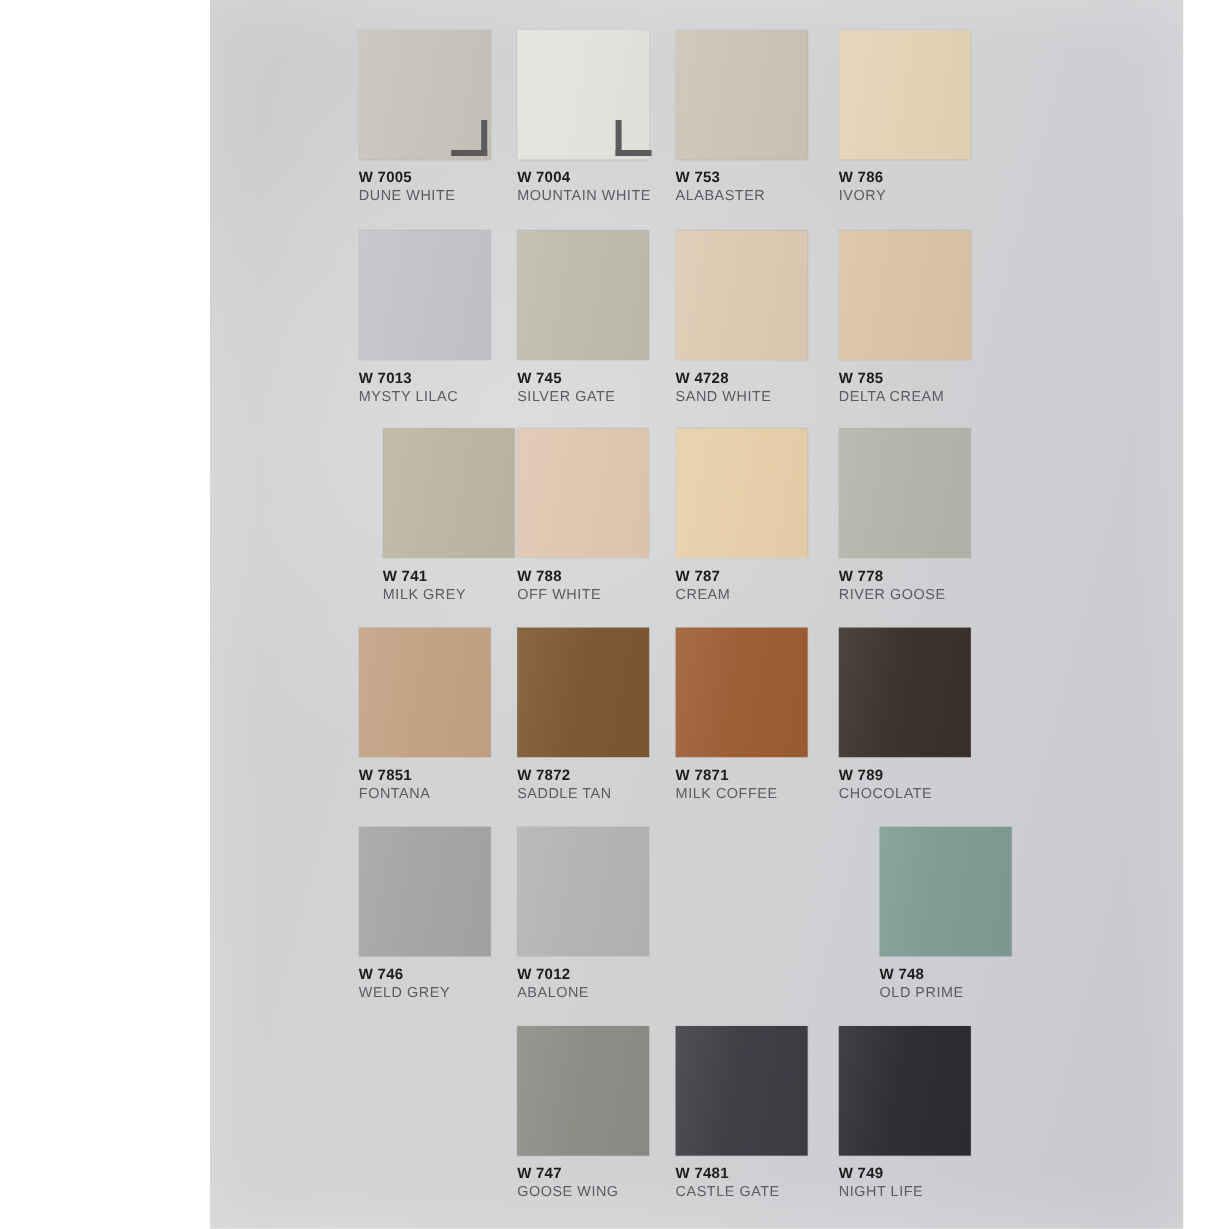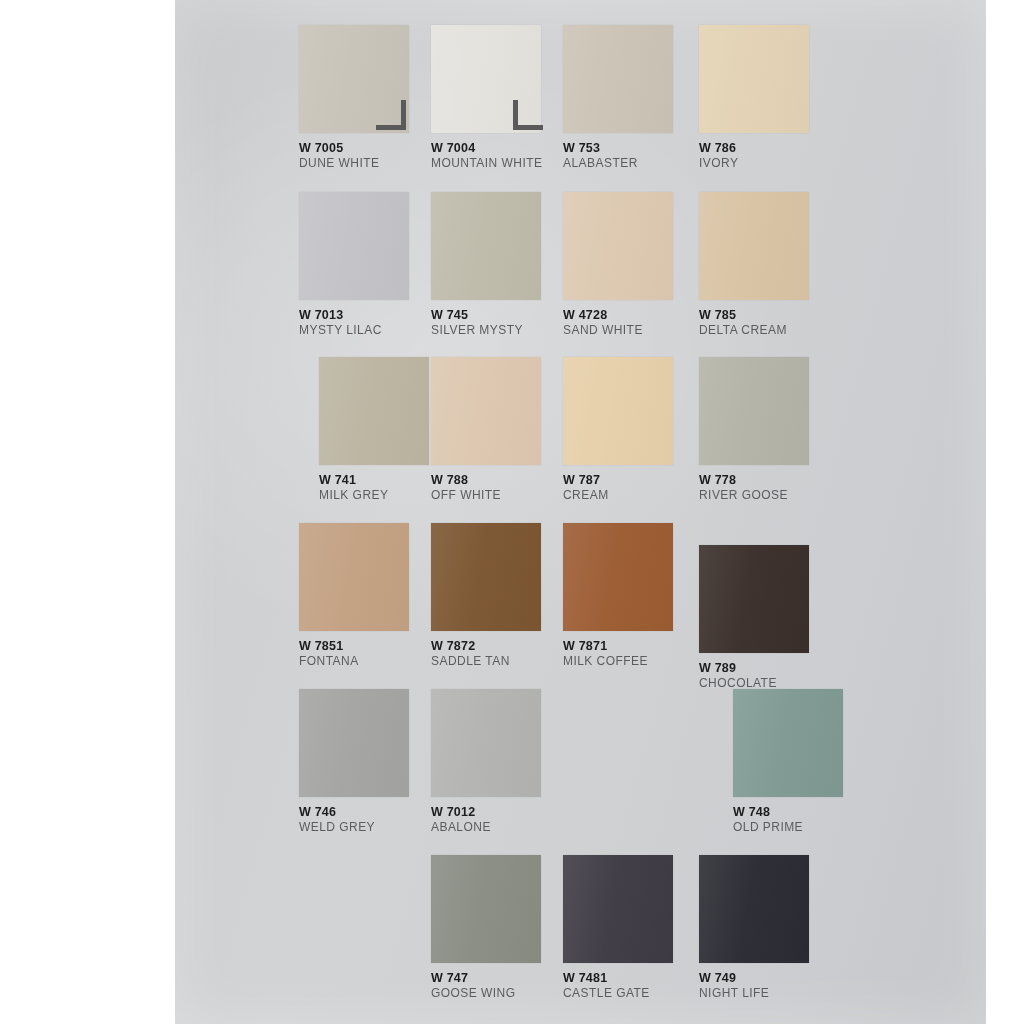--- a/index.html
+++ b/index.html
@@ -142,21 +142,21 @@
           <div class="chip-sheen"></div>
         </div>
         <div class="swatch-code">W 7013</div>
         <div class="swatch-name">MYSTY LILAC</div>
       </div>
       <div class="swatch-cell" style="left: 256px; top: 192px;">
         <div class="swatch-chip" style="background: rgb(191, 187, 171); width: 110px; height: 108px;">
           <div class="chip-sheen"></div>
         </div>
         <div class="swatch-code">W 745</div>
-        <div class="swatch-name">SILVER MYSTY</div>
+        <div class="swatch-name">SILVER GATE</div>
       </div>
       <div class="swatch-cell" style="left: 388px; top: 192px;">
         <div class="swatch-chip" style="background: rgb(221, 201, 177); width: 110px; height: 108px;">
           <div class="chip-sheen"></div>
         </div>
         <div class="swatch-code">W 4728</div>
         <div class="swatch-name">SAND WHITE</div>
       </div>
       <div class="swatch-cell" style="left: 524px; top: 192px;">
         <div class="swatch-chip" style="background: rgb(217, 195, 164); width: 110px; height: 108px;">
@@ -207,21 +207,21 @@
         <div class="swatch-code">W 7872</div>
         <div class="swatch-name">SADDLE TAN</div>
       </div>
       <div class="swatch-cell" style="left: 388px; top: 523px;">
         <div class="swatch-chip" style="background: rgb(156, 92, 51); width: 110px; height: 108px;">
           <div class="chip-sheen"></div>
         </div>
         <div class="swatch-code">W 7871</div>
         <div class="swatch-name">MILK COFFEE</div>
       </div>
-      <div class="swatch-cell" style="left: 524px; top: 523px; margin-top: 22px;">
+      <div class="swatch-cell" style="left: 524px; top: 523px;">
         <div class="swatch-chip" style="background: rgb(58, 47, 42); width: 110px; height: 108px;">
           <div class="chip-sheen"></div>
         </div>
         <div class="swatch-code">W 789</div>
         <div class="swatch-name">CHOCOLATE</div>
       </div>
       <div class="swatch-cell" style="left: 124px; top: 689px;">
         <div class="swatch-chip" style="background: rgb(164, 164, 162); width: 110px; height: 108px;">
           <div class="chip-sheen"></div>
         </div>

